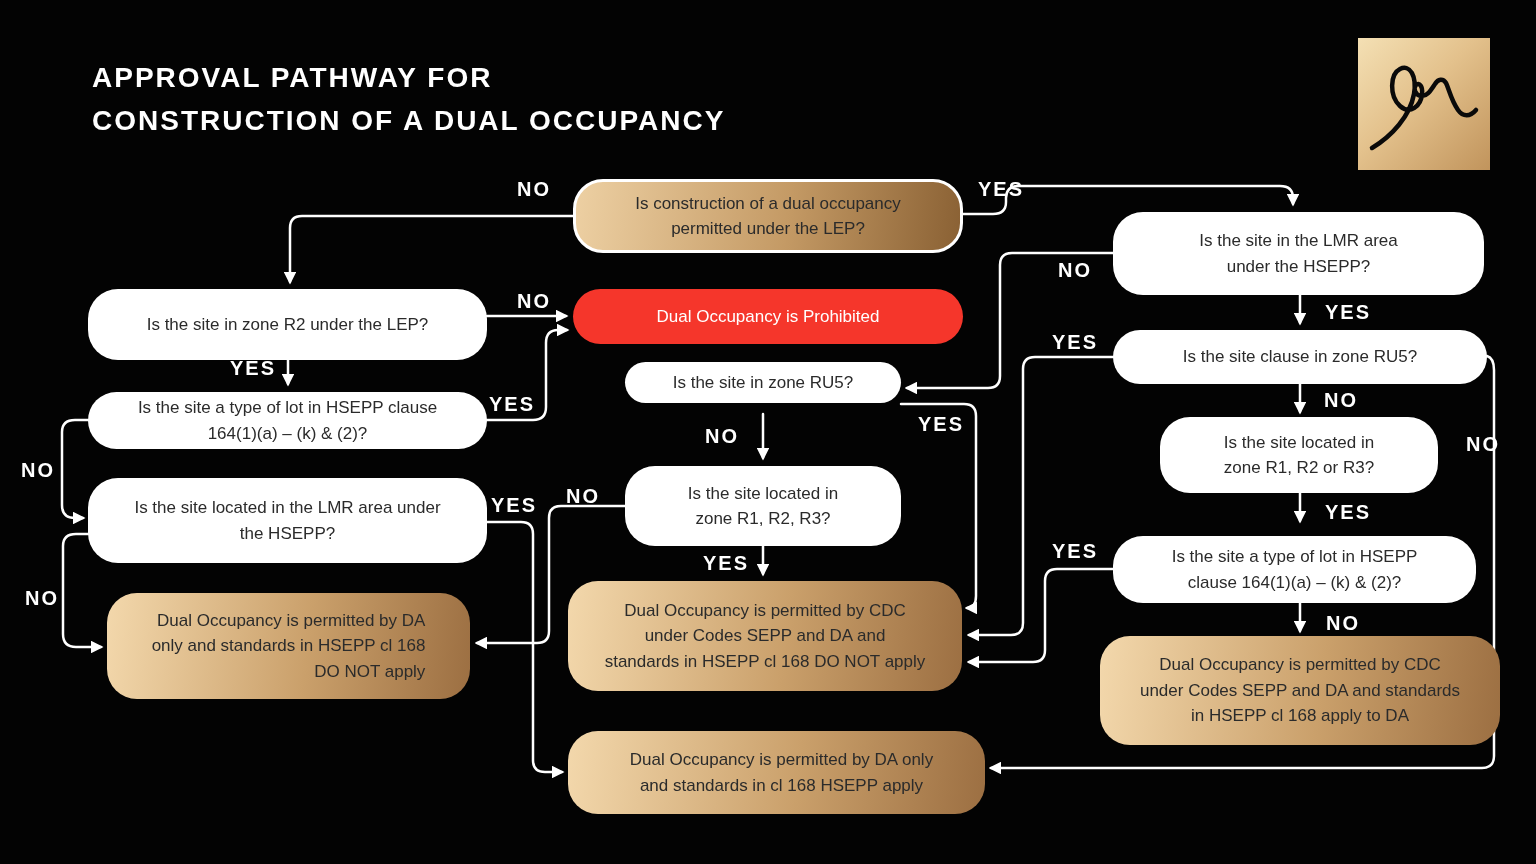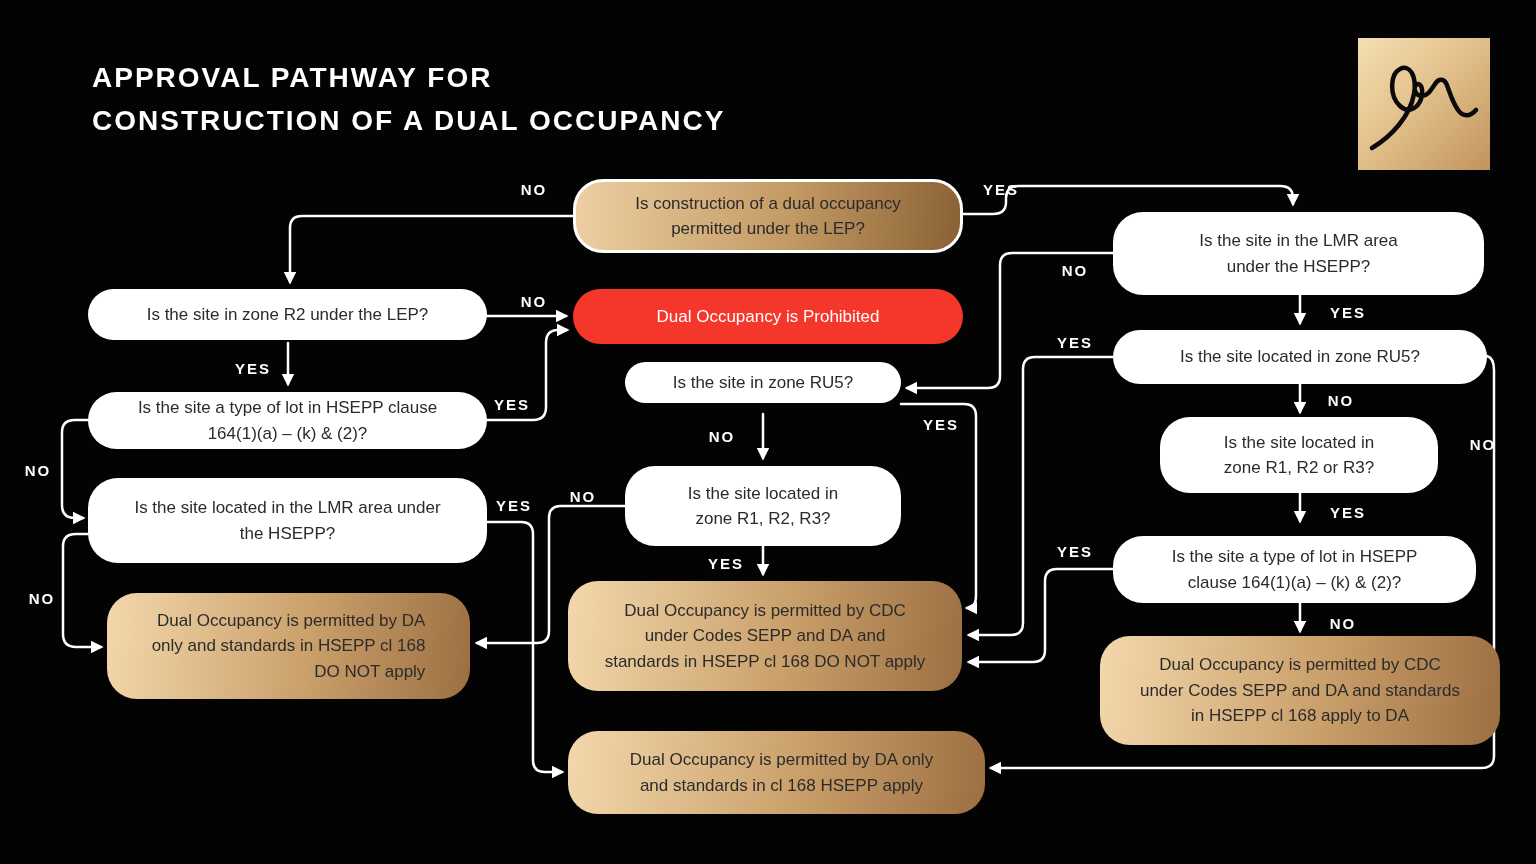--- a/index.html
+++ b/index.html
@@ -20,21 +20,21 @@
   }
   .node.white{background:#ffffff;}
   .node.red{background:#f5362b;color:#ffffff;}
   .node.gold{background:linear-gradient(97deg,#f3d8ac 0%,#caa06b 55%,#9c6f42 100%);}
   .node.gold-top{
     background:linear-gradient(97deg,#edd0a3 0%,#c49a65 55%,#8a6134 100%);
     border:3px solid #ffffff;
   }
   .elabel{
     position:absolute;transform:translate(-50%,-50%);color:#ffffff;
-    font-weight:bold;font-size:15px;letter-spacing:2px;white-space:nowrap;
+    font-weight:bold;font-size:20px;letter-spacing:2px;white-space:nowrap;
   }
   .connectors{position:absolute;left:0;top:0;width:1536px;height:864px;}
   .logo{
     position:absolute;left:1358px;top:38px;width:132px;height:132px;
     background:linear-gradient(135deg,#f4e0b4 0%,#e3c18c 45%,#c1945c 100%);
   }
 </style>
 </head>
 <body>
 
@@ -75,21 +75,21 @@
 
   <div class="logo">
     <svg width="132" height="132" viewBox="0 0 132 132" fill="none">
       <path d="M 14,110 C 34,98 52,78 56,56 C 59,38 52,26 42,31 C 32,36 31,58 42,68 C 52,77 63,68 64,56 C 65,48 61,44 58,47 C 55,50 57,57 63,58 C 69,59 73,52 77,46 C 80,41 85,40 88,45 C 91,51 93,62 100,72 C 105,79 112,79 118,72" stroke="#0a0a0a" stroke-width="4.5" stroke-linecap="round"></path>
     </svg>
   </div>
 
   <div class="node gold-top" style="left:573px;top:179px;width:390px;height:74px;">Is construction of a dual occupancy
 permitted under the LEP?</div>
 
-  <div class="node white" style="left:88px;top:289px;width:399px;height:51px;">Is the site in zone R2 under the LEP?</div>
+  <div class="node white" style="left:88px;top:289px;width:399px;height:71px;">Is the site in zone R2 under the LEP?</div>
 
   <div class="node red" style="left:573px;top:289px;width:390px;height:55px;">Dual Occupancy is Prohibited</div>
 
   <div class="node white" style="left:88px;top:392px;width:399px;height:57px;">Is the site a type of lot in HSEPP clause
 164(1)(a) – (k) &amp; (2)?</div>
 
   <div class="node white" style="left:88px;top:478px;width:399px;height:85px;">Is the site located in the LMR area under
 the HSEPP?</div>
 
   <div class="node gold" style="left:107px;top:593px;width:363px;height:106px;text-align:right;">Dual Occupancy is permitted by DA
@@ -104,21 +104,21 @@
   <div class="node gold" style="left:568px;top:581px;width:394px;height:110px;">Dual Occupancy is permitted by CDC
 under Codes SEPP and DA and
 standards in HSEPP cl 168 DO NOT apply</div>
 
   <div class="node gold" style="left:568px;top:731px;width:417px;height:83px;padding-left:20px;">Dual Occupancy is permitted by DA only
 and standards in cl 168 HSEPP apply</div>
 
   <div class="node white" style="left:1113px;top:212px;width:371px;height:83px;">Is the site in the LMR area
 under the HSEPP?</div>
 
-  <div class="node white" style="left:1113px;top:330px;width:374px;height:54px;">Is the site located in zone RU5?</div>
+  <div class="node white" style="left:1113px;top:330px;width:374px;height:54px;">Is the site clause in zone RU5?</div>
 
   <div class="node white" style="left:1160px;top:417px;width:278px;height:76px;">Is the site located in
 zone R1, R2 or R3?</div>
 
   <div class="node white" style="left:1113px;top:536px;width:363px;height:67px;">Is the site a type of lot in HSEPP
 clause 164(1)(a) – (k) &amp; (2)?</div>
 
   <div class="node gold" style="left:1100px;top:636px;width:400px;height:109px;">Dual Occupancy is permitted by CDC
 under Codes SEPP and DA and standards
 in HSEPP cl 168 apply to DA</div>

